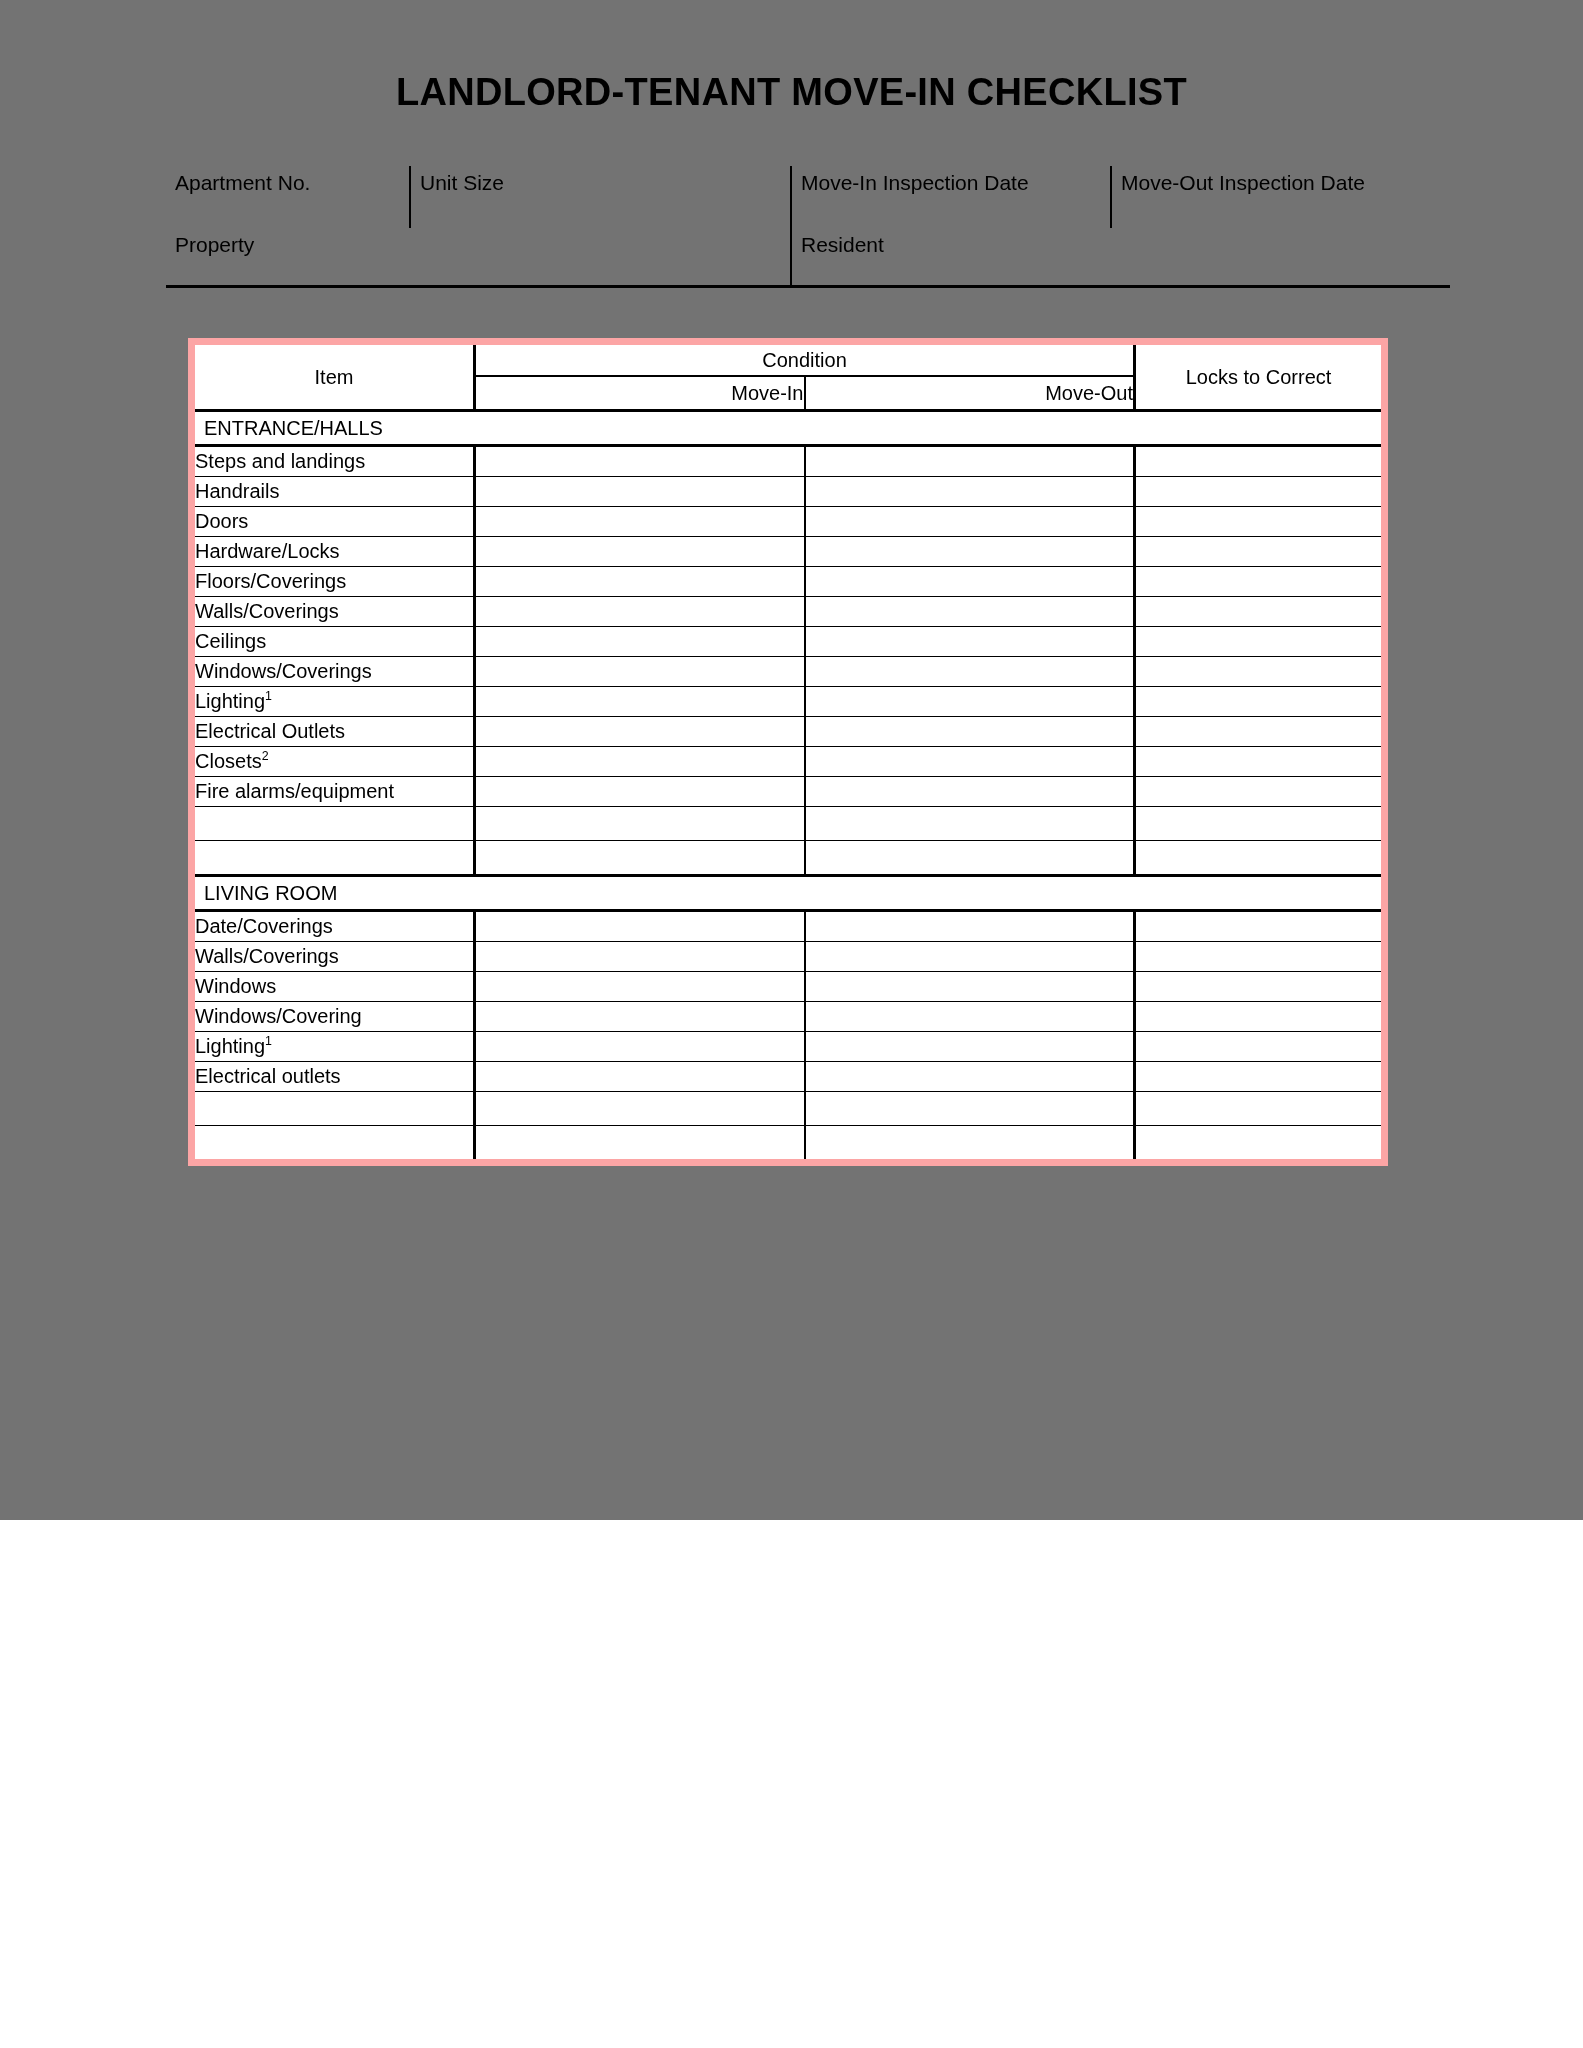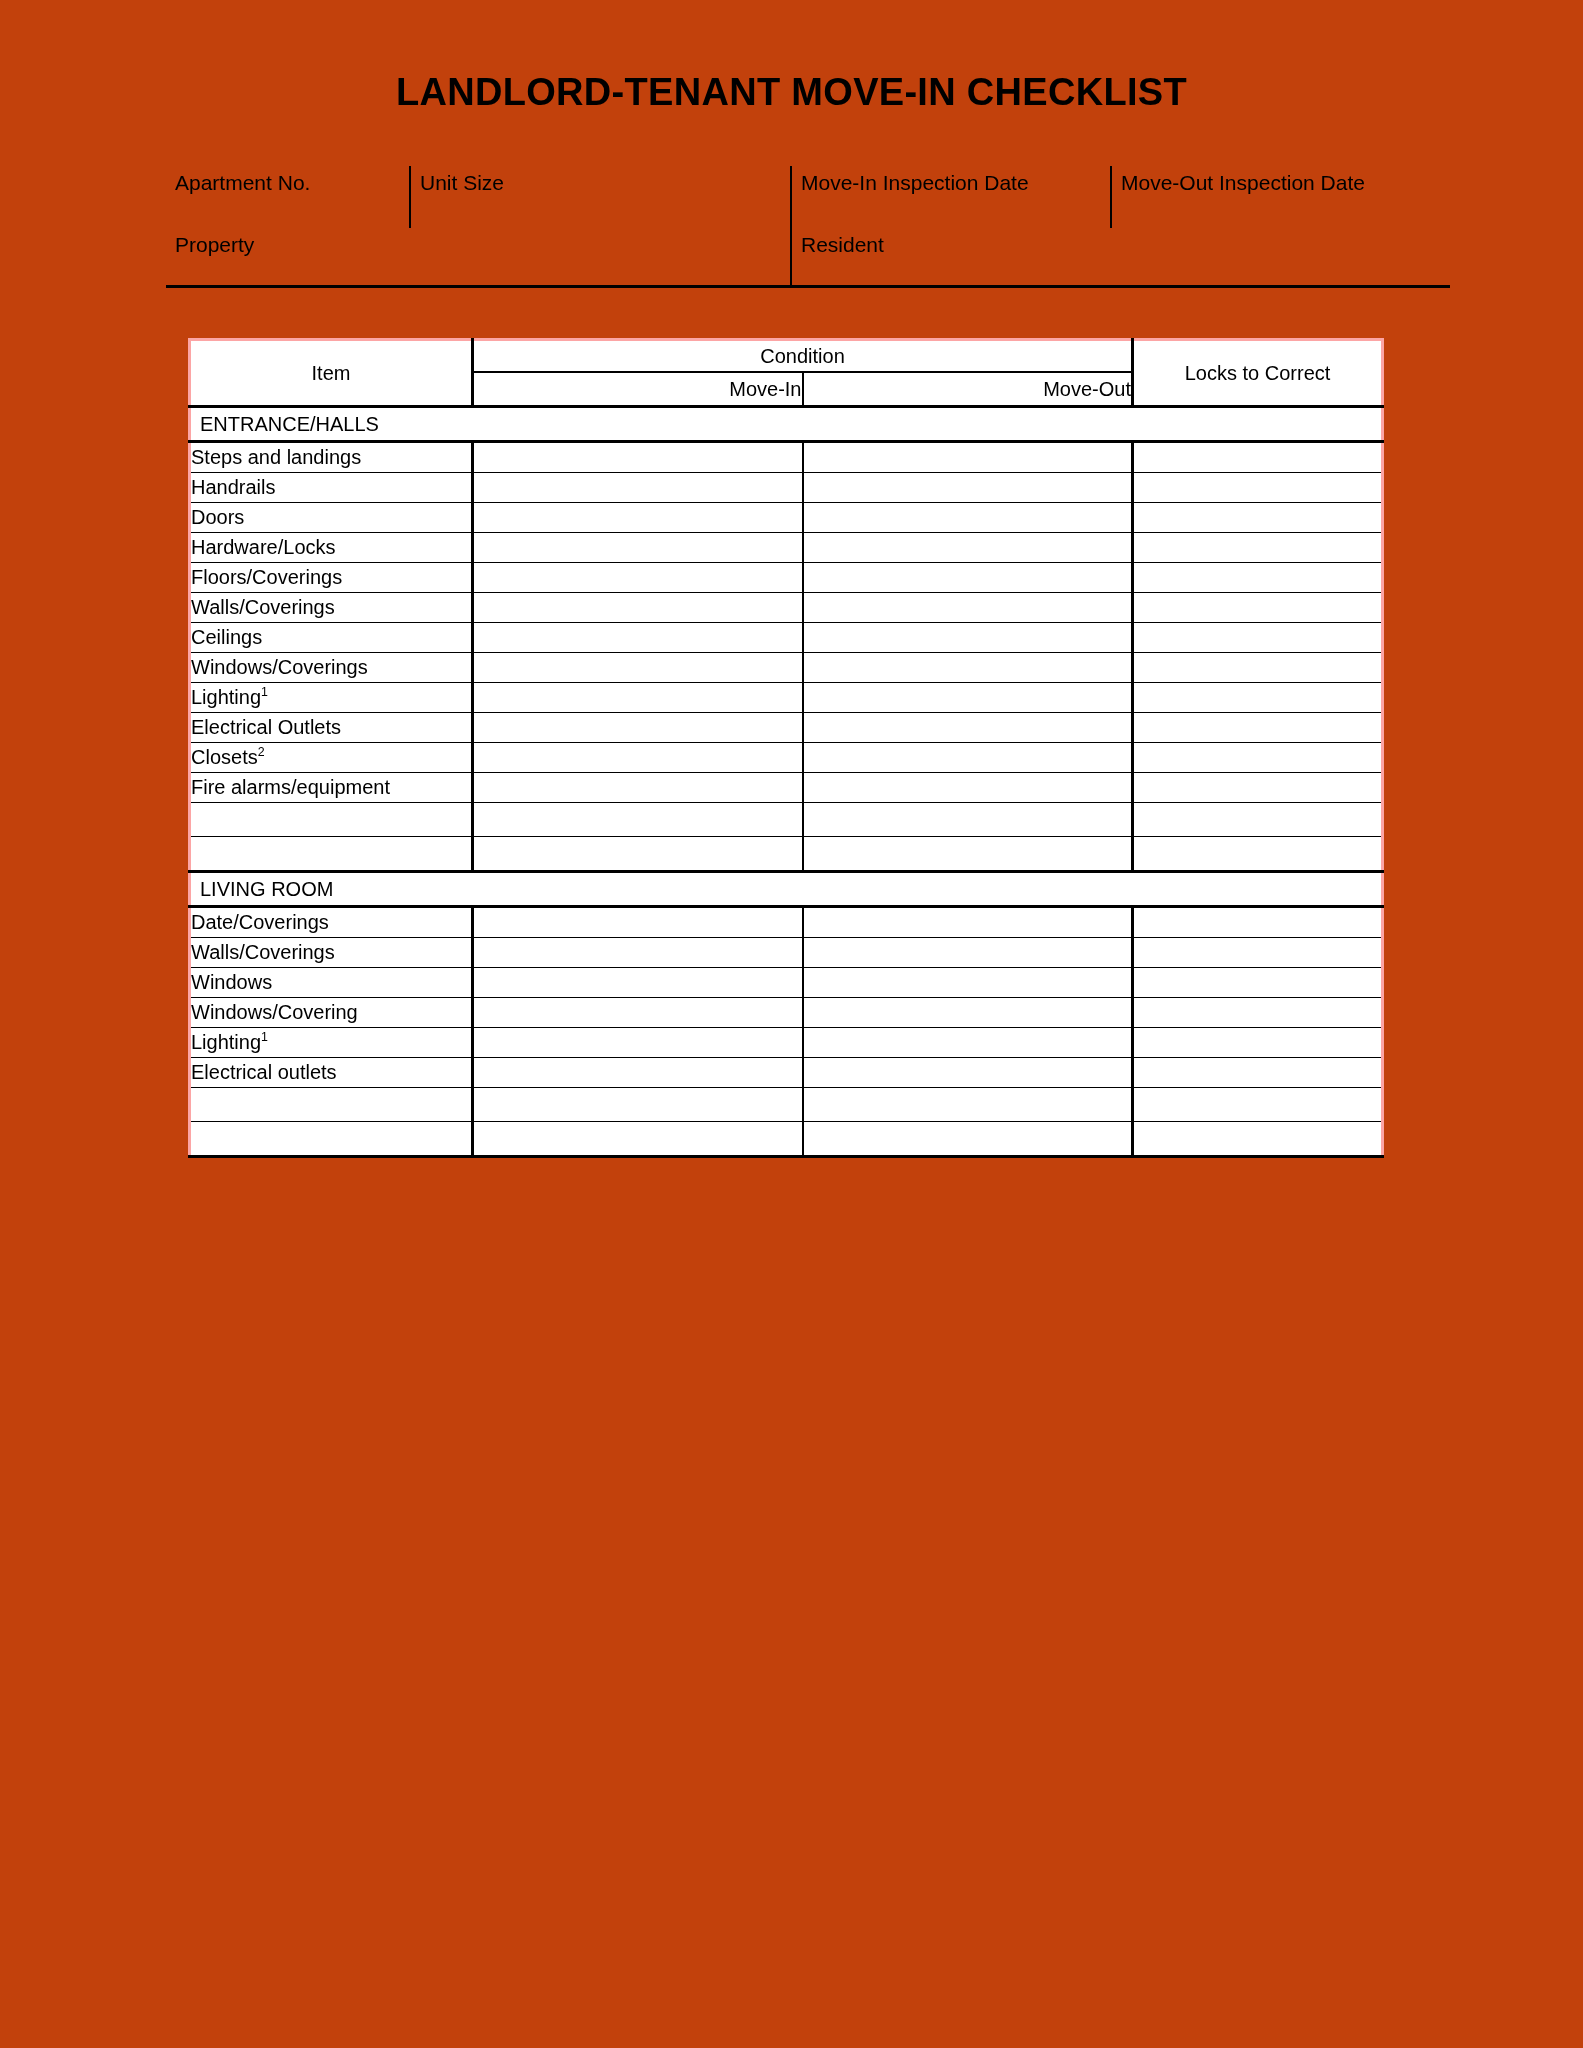--- a/index.html
+++ b/index.html
@@ -8,22 +8,22 @@
     padding: 0;
     background: #ffffff;
   }
   body {
     font-family: "Liberation Sans", sans-serif;
     color: #000000;
   }
   .page {
     position: relative;
     width: 1583px;
-    height: 2048px;
-    background: #c2410c;
+    height: 1520px;
+    background: #737373;
     box-sizing: border-box;
     overflow: hidden;
   }
 
   
   .doc-title {
     position: absolute;
     left: 0;
     top: 72px;
     width: 1583px;
@@ -86,21 +86,21 @@
     vertical-align: middle;
     background: #ffffff;
   }
   .col-item   { width: 283px; }
   .col-in     { width: 330px; }
   .col-out    { width: 330px; }
   .col-cost   { width: 250px; }
 
   
   .checklist {
-    border: 3px solid #fca5a5;
+    border: 7px solid #fca5a5;
   }
 
   .hdr-condition {
     height: 30px;
     border-bottom: 2px solid #000 !important;
   }
   .hdr-cost {
     text-align: center;
     vertical-align: top;
     padding-top: 5px;

